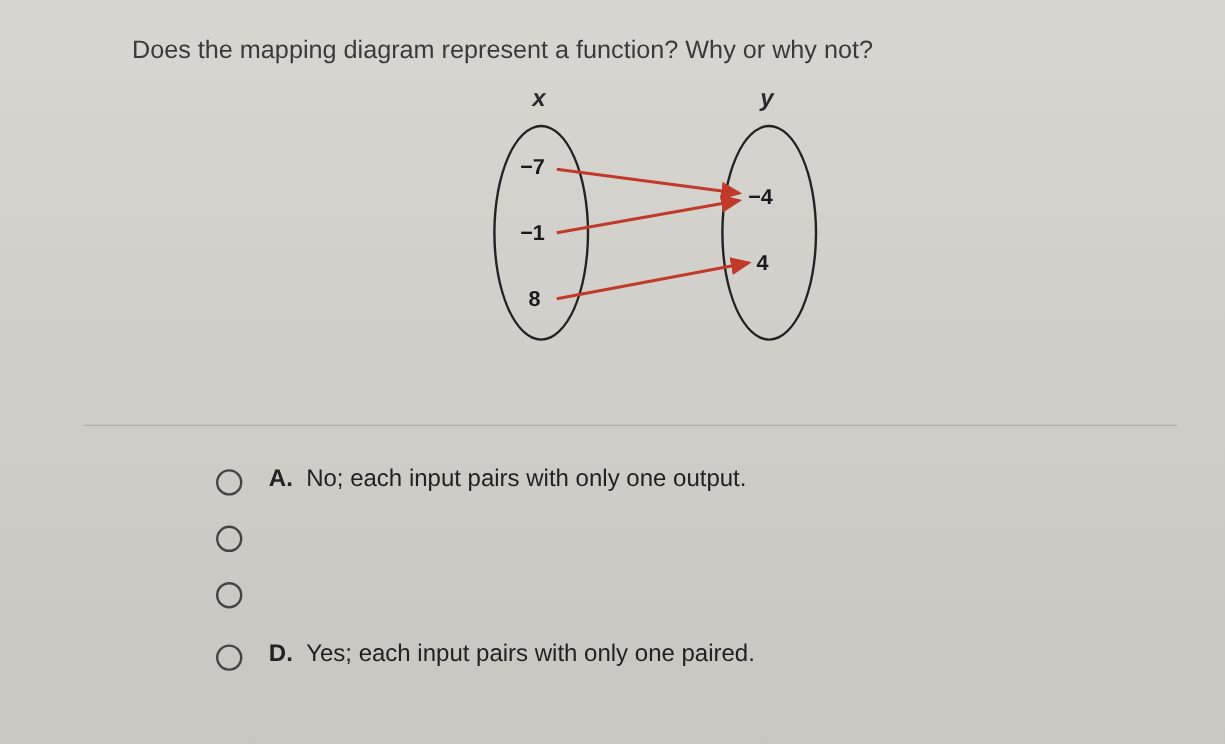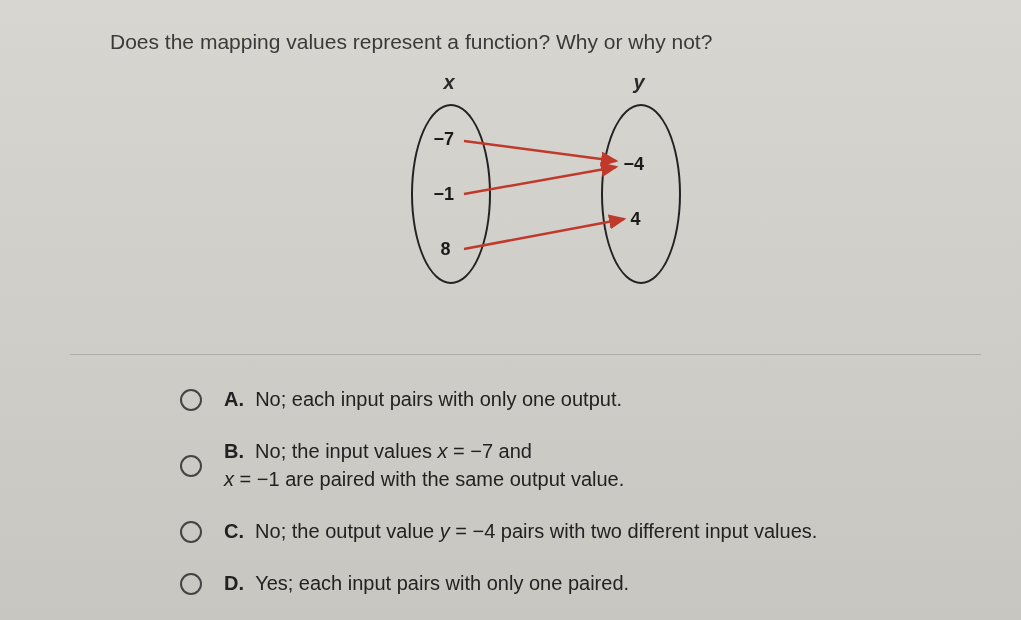--- a/index.html
+++ b/index.html
@@ -72,21 +72,21 @@
       height: 1px;
       border-top: 1px solid rgba(0,0,0,0.15);
       margin: 15px 0 30px -40px;
       width: calc(100% + 40px);
     }
     .choices {
       padding-left: 70px;
     }
     .choice {
       display: flex;
-      align-items: center;
+      align-items: flex-end;
       margin-bottom: 24px;
     }
     .radio {
       width: 22px;
       height: 22px;
       border: 2.5px solid #444;
       border-radius: 50%;
       margin-right: 22px;
       flex-shrink: 0;
       margin-top: 1px;
@@ -97,21 +97,21 @@
       line-height: 1.4;
     }
     .choice-letter {
       font-weight: bold;
     }
     .ital { font-style: italic; }
   </style>
 </head>
 <body>
 
-<div class="question">Does the mapping values represent a function? Why or why not?</div>
+<div class="question">Does the mapping diagram represent a function? Why or why not?</div>
 
 <div class="diagram-wrap">
   <div class="diagram">
     <div class="set-label label-x">x</div>
     <div class="set-label label-y">y</div>
     <div class="oval oval-left"></div>
     <div class="oval oval-right"></div>
 
     <div class="value" style="left:48px; top:30px;">−7</div>
     <div class="value" style="left:48px; top:85px;">−1</div>
@@ -139,31 +139,24 @@
 
   <div class="choice">
     <div class="radio"></div>
     <div class="choice-text">
       <span class="choice-letter">A.</span>&nbsp;&nbsp;<span>No; each input pairs with only one output.</span>
     </div>
   </div>
 
   <div class="choice">
     <div class="radio"></div>
-    <div class="choice-text">
-      <span class="choice-letter">B.</span>&nbsp;&nbsp;No; the input values <span class="ital">x</span> = −7 and<br>
-      <span class="ital">x</span> = −1 are paired with the same output value.
-    </div>
   </div>
 
   <div class="choice">
     <div class="radio"></div>
-    <div class="choice-text">
-      <span class="choice-letter">C.</span>&nbsp;&nbsp;No; the output value <span class="ital">y</span> = −4 pairs with two different input values.
-    </div>
   </div>
 
   <div class="choice">
     <div class="radio"></div>
     <div class="choice-text">
       <span class="choice-letter">D.</span>&nbsp;&nbsp;<span>Yes; each input pairs with only one paired.</span>
     </div>
   </div>
 
 </div>

